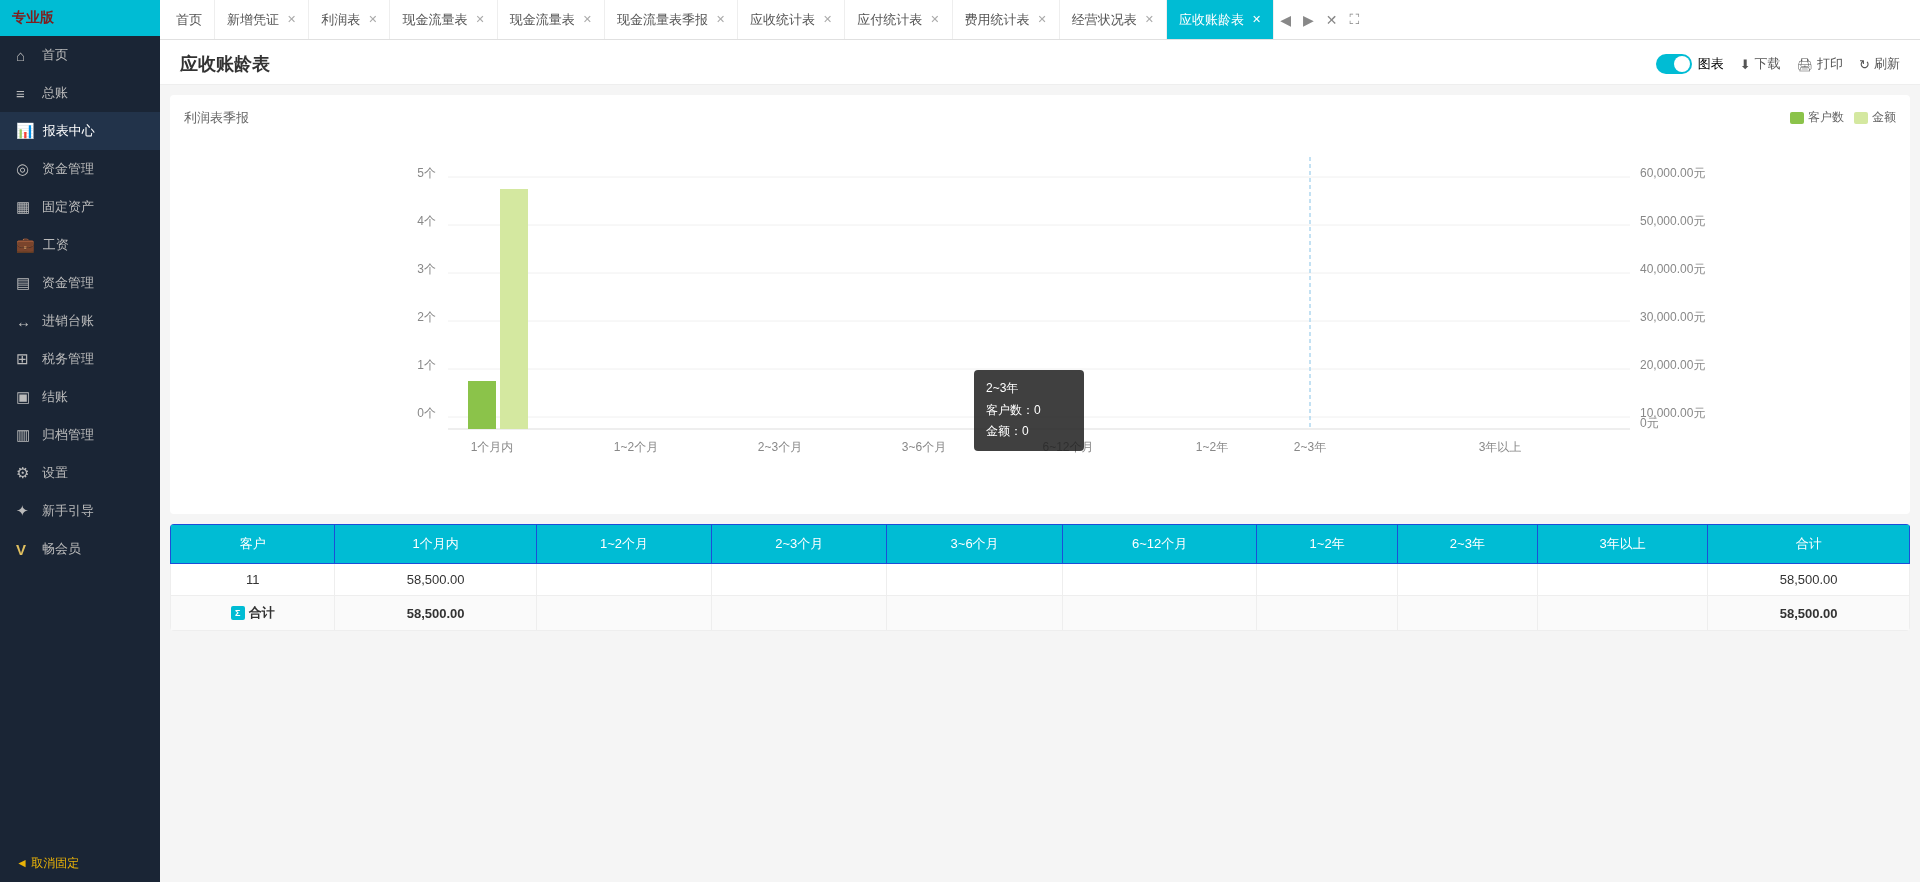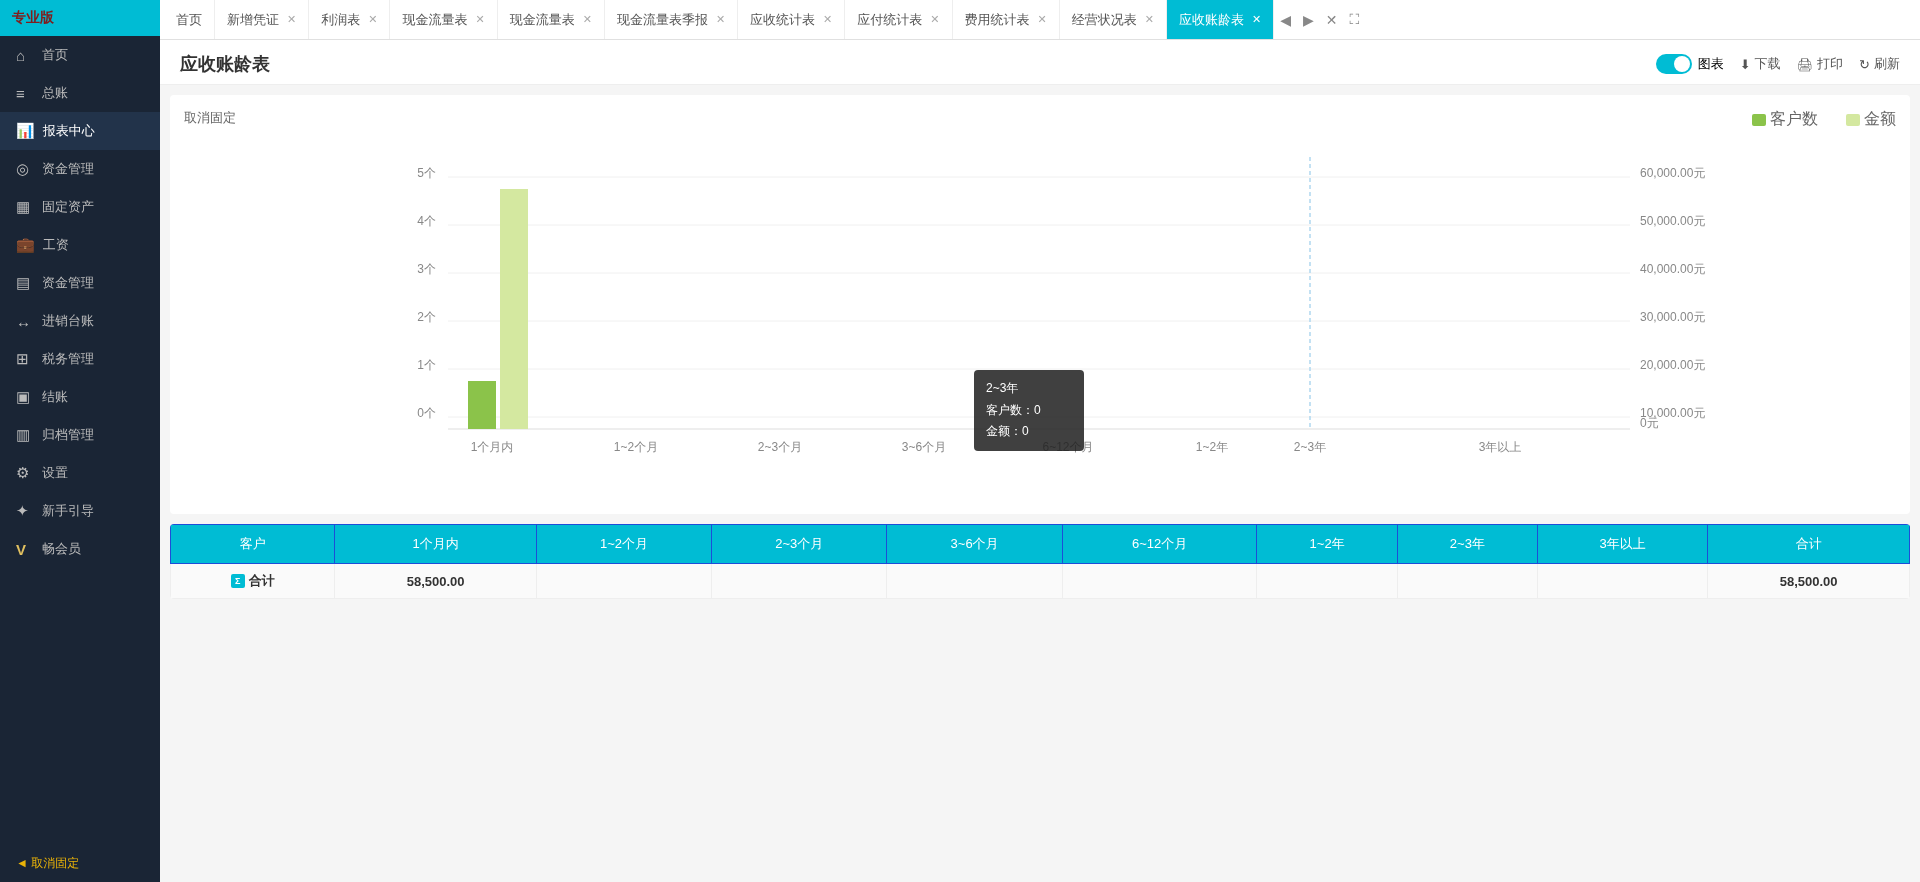--- a/index.html
+++ b/index.html
@@ -170,23 +170,23 @@
     .chart-title {
       font-size: 13px;
       color: #666;
       margin-bottom: 10px;
     }
     .chart-legend {
       position: absolute;
       top: 14px;
       right: 14px;
       display: flex;
-      gap: 28px;
-      align-items: center;
-      font-size: 16px;
+      gap: 10px;
+      align-items: center;
+      font-size: 12px;
       color: #666;
     }
     .legend-item {
       display: flex;
       align-items: center;
       gap: 4px;
     }
     .legend-color {
       width: 14px;
       height: 12px;
@@ -397,21 +397,21 @@
       <div class="action-btn">
         <span>↻</span>
         <span>刷新</span>
       </div>
     </div>
   </div>
 
   <div class="content">
 
     <div class="chart-container">
-      <div class="chart-title">取消固定</div>
+      <div class="chart-title">利润表季报</div>
 
       <div class="chart-legend">
         <div class="legend-item">
           <div class="legend-color" style="background:#8bc34a;"></div>
           <span>客户数</span>
         </div>
         <div class="legend-item">
           <div class="legend-color" style="background:#d4e8a0;"></div>
           <span>金额</span>
         </div>
@@ -486,20 +486,32 @@
             <th>2~3个月</th>
             <th>3~6个月</th>
             <th>6~12个月</th>
             <th>1~2年</th>
             <th>2~3年</th>
             <th>3年以上</th>
             <th>合计</th>
           </tr>
         </thead>
         <tbody>
+          <tr class="data-row">
+            <td>11</td>
+            <td>58,500.00</td>
+            <td></td>
+            <td></td>
+            <td></td>
+            <td></td>
+            <td></td>
+            <td></td>
+            <td></td>
+            <td>58,500.00</td>
+          </tr>
           <tr class="total-row">
             <td>
               <span class="total-label">
                 <span class="total-icon">Σ</span>
                 <span>合计</span>
               </span>
             </td>
             <td>58,500.00</td>
             <td></td>
             <td></td>

